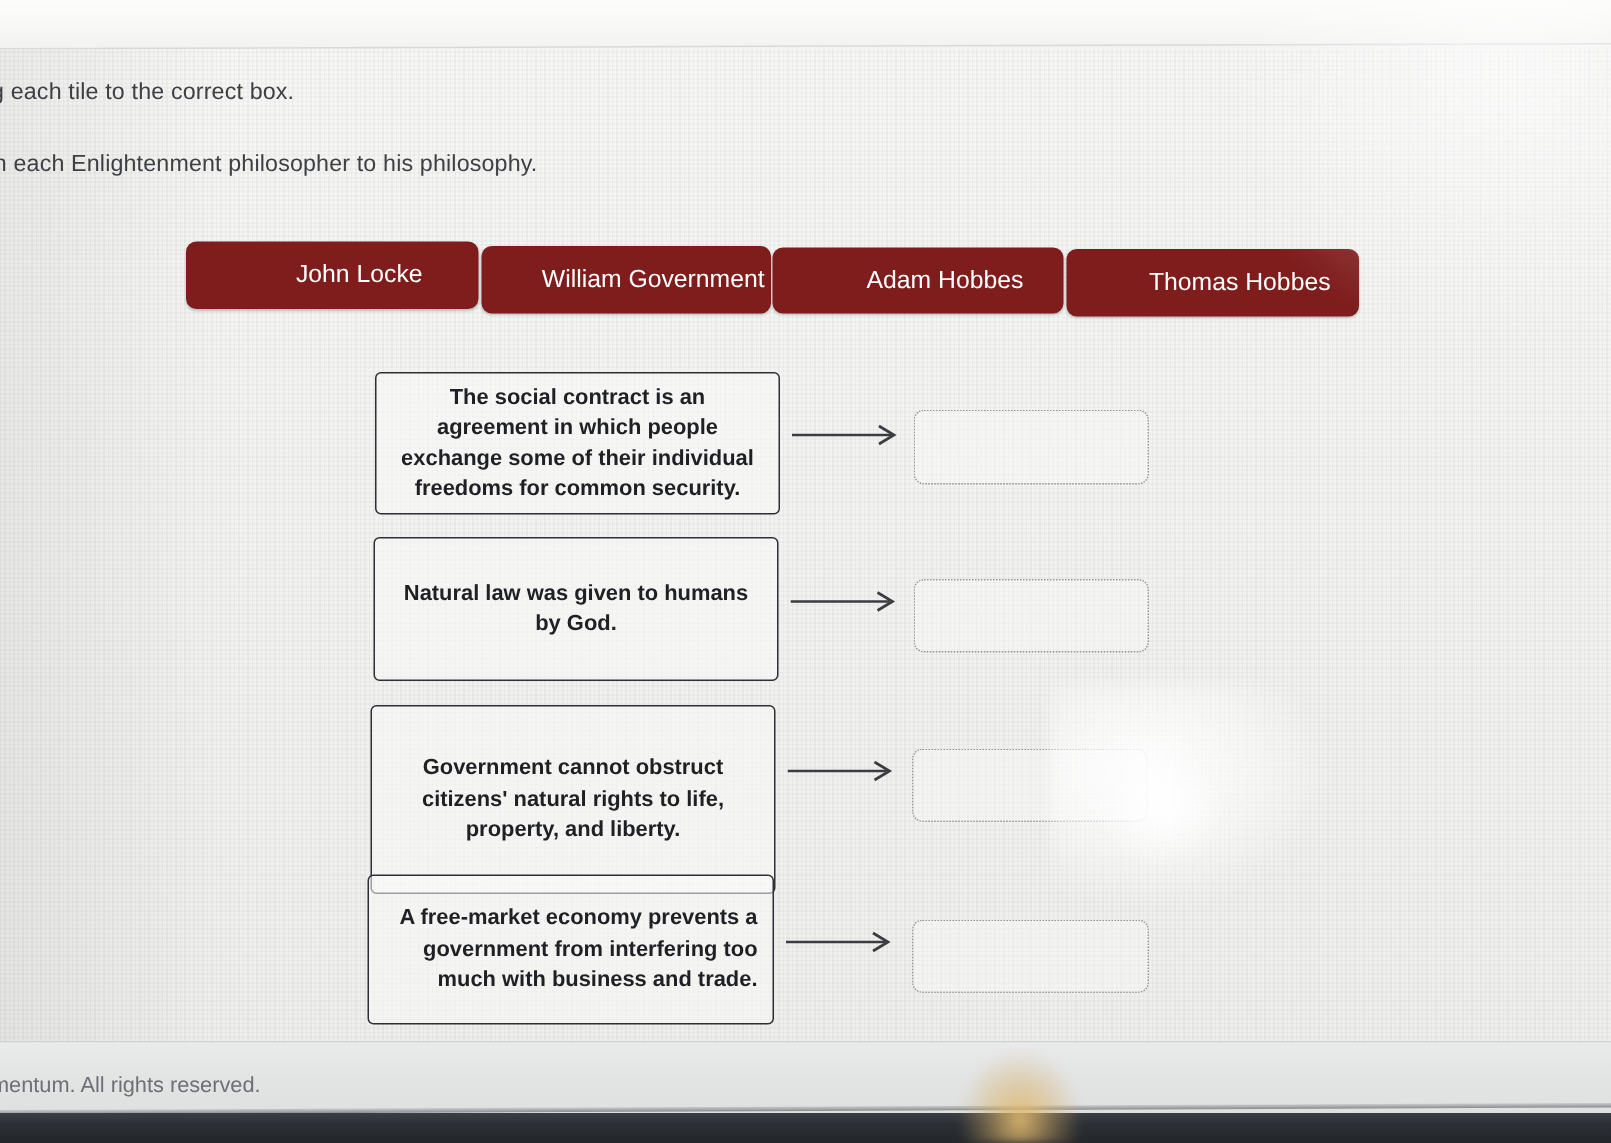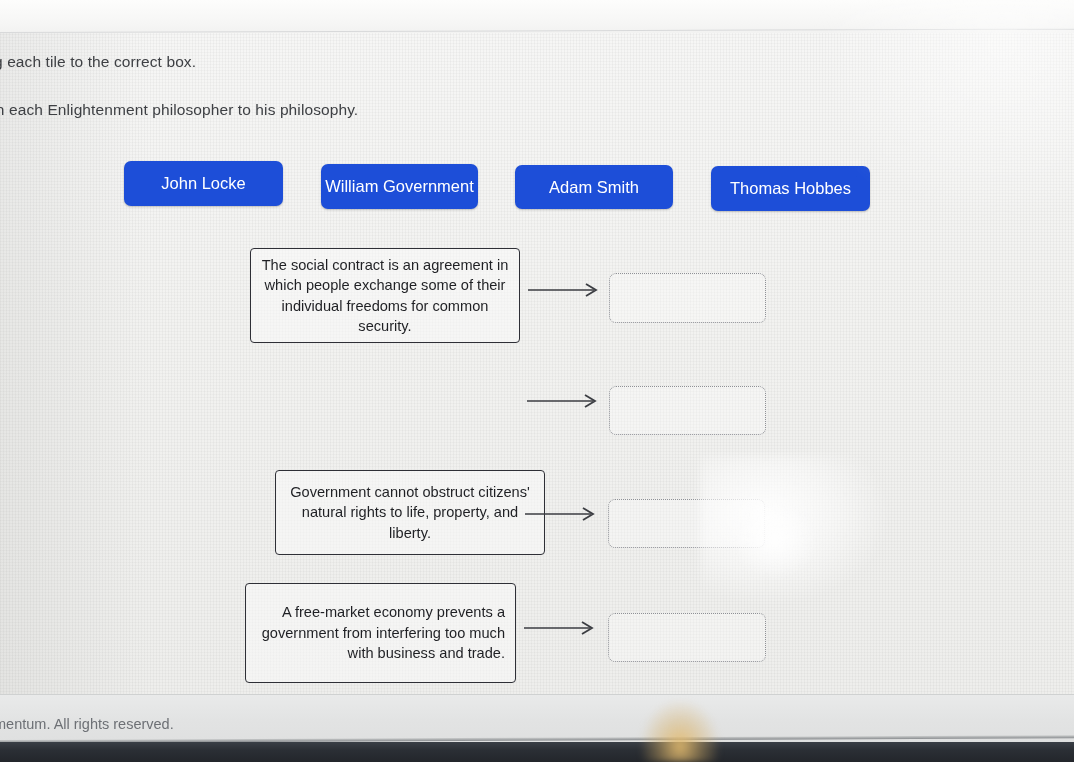--- a/index.html
+++ b/index.html
@@ -103,55 +103,57 @@
     font-size: 15.5px;
     letter-spacing: 0.1px;
     white-space: nowrap;
   }
   #instr-1 { left: -6px; top: 53px; }
   #instr-2 { left: -12px; top: 101px; }
 
   
   .tile {
     position: absolute;
-    background: #1d4ed8;
+    background: #7f1d1d;
     color: #ffffff;
     border-radius: 7px;
     font-size: 16.5px;
     display: flex;
     align-items: center;
     justify-content: center;
     box-shadow: 0 1px 2px rgba(0,0,0,0.22);
     cursor: grab;
     user-select: none;
     white-space: nowrap;
+    padding-left: 36px;
   }
   #tile-0 { left: 124px; top: 161px; width: 159px; height: 45px; }
   #tile-1 { left: 321px; top: 164px; width: 157px; height: 45px; }
   #tile-2 { left: 515px; top: 165px; width: 158px; height: 44px; }
   #tile-3 { left: 711px; top: 166px; width: 159px; height: 45px; }
 
   .statement {
     position: absolute;
     box-sizing: border-box;
     border: 1.6px solid #2e2f36;
     border-radius: 4px;
     background: rgba(250,250,249,0.55);
     color: #1f2024;
     font-size: 14.6px;
     line-height: 20.5px;
     text-align: center;
     display: flex;
     align-items: center;
     justify-content: center;
     padding: 4px 10px;
+    font-weight: bold;
   }
   #stmt-0 { left: 250px; top: 248px; width: 270px; height: 95px; }
   #stmt-1 { left: 249px; top: 358px; width: 270px; height: 96px; }
-  #stmt-2 { left: 247px; top: 470px; width: 270px; height: 85px; margin-left: 28px; }
+  #stmt-2 { left: 247px; top: 470px; width: 270px; height: 126px; }
   #stmt-3 { left: 245px; top: 583px; width: 271px; height: 100px; text-align: right; }
 
   
   .arrow { position: absolute; }
   #arrow-0 { left: 528px; top: 282px; }
   #arrow-1 { left: 527px; top: 393px; }
   #arrow-2 { left: 525px; top: 506px; }
   #arrow-3 { left: 524px; top: 620px; }
 
   
@@ -234,30 +236,31 @@
   <div class="page-surface">
     <div class="shade-left"></div>
     <div class="lcd-grid"></div>
   </div>
 
   <div class="instruction" id="instr-1">g each tile to the correct box.</div>
   <div class="instruction" id="instr-2">ch each Enlightenment philosopher to his philosophy.</div>
 
   <div class="tile" id="tile-0">John Locke</div>
   <div class="tile" id="tile-1">William Government</div>
-  <div class="tile" id="tile-2">Adam Smith</div>
+  <div class="tile" id="tile-2">Adam Hobbes</div>
   <div class="tile" id="tile-3">Thomas Hobbes</div>
 
   <div class="statement" id="stmt-0">The social contract is an agreement in which people exchange some of their individual freedoms for common security.</div>
   <svg class="arrow" id="arrow-0" width="76" height="16" viewBox="0 0 76 16">
     <line x1="0" y1="8" x2="66" y2="8" stroke="#3b3d42" stroke-width="1.6"></line>
     <polyline points="58,2 68,8 58,14" fill="none" stroke="#3b3d42" stroke-width="1.8"></polyline>
   </svg>
   <div class="dropzone" id="drop-0"></div>
 
+  <div class="statement" id="stmt-1">Natural law was given to humans by God.</div>
   <svg class="arrow" id="arrow-1" width="76" height="16" viewBox="0 0 76 16">
     <line x1="0" y1="8" x2="66" y2="8" stroke="#3b3d42" stroke-width="1.6"></line>
     <polyline points="58,2 68,8 58,14" fill="none" stroke="#3b3d42" stroke-width="1.8"></polyline>
   </svg>
   <div class="dropzone" id="drop-1"></div>
 
   <div class="statement" id="stmt-2">Government cannot obstruct citizens' natural rights to life, property, and liberty.</div>
   <svg class="arrow" id="arrow-2" width="76" height="16" viewBox="0 0 76 16">
     <line x1="0" y1="8" x2="66" y2="8" stroke="#3b3d42" stroke-width="1.6"></line>
     <polyline points="58,2 68,8 58,14" fill="none" stroke="#3b3d42" stroke-width="1.8"></polyline>

